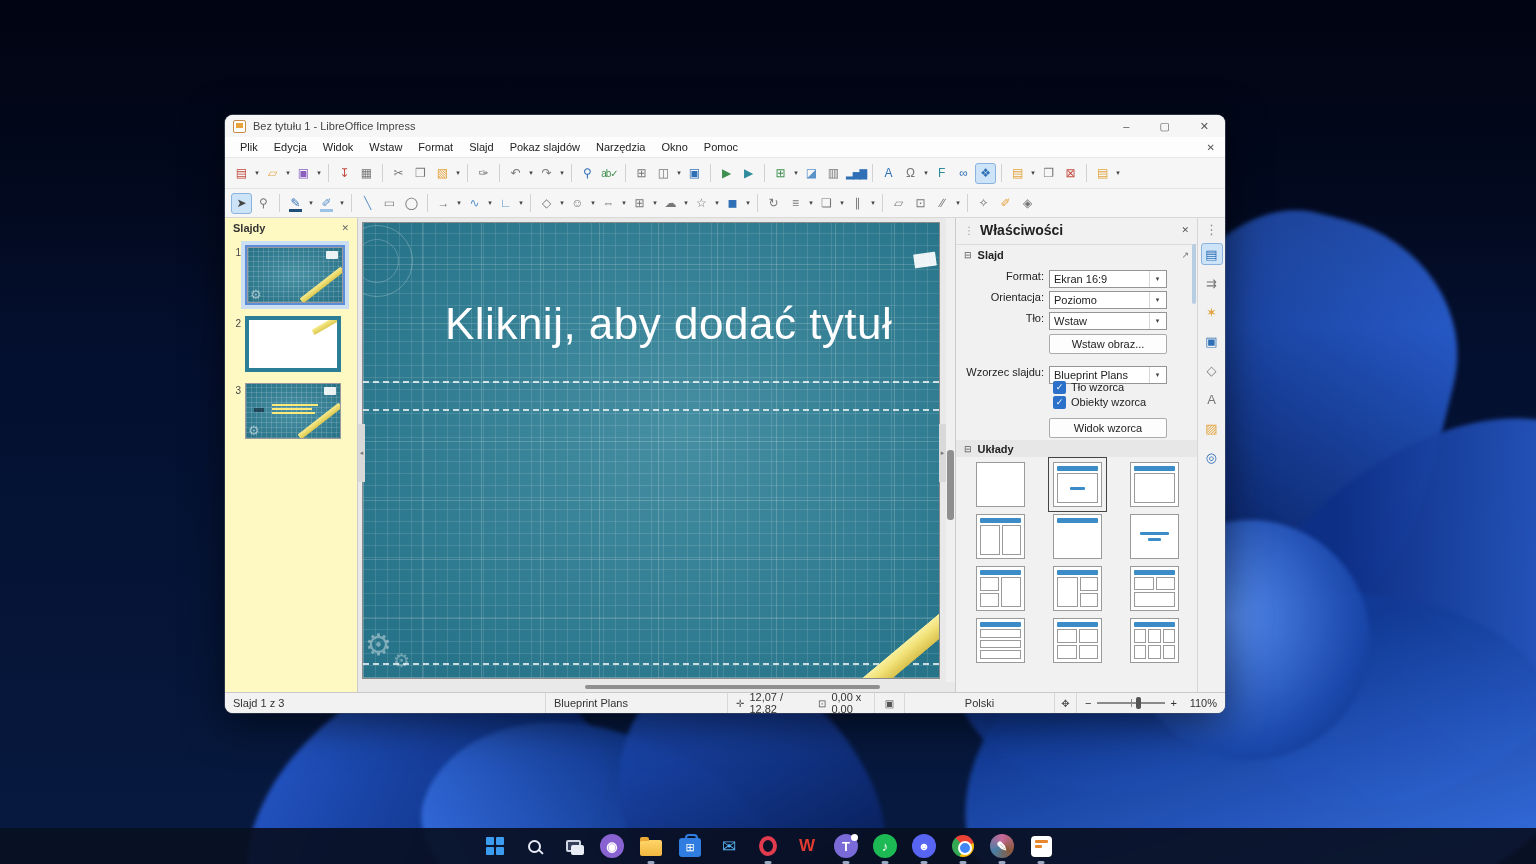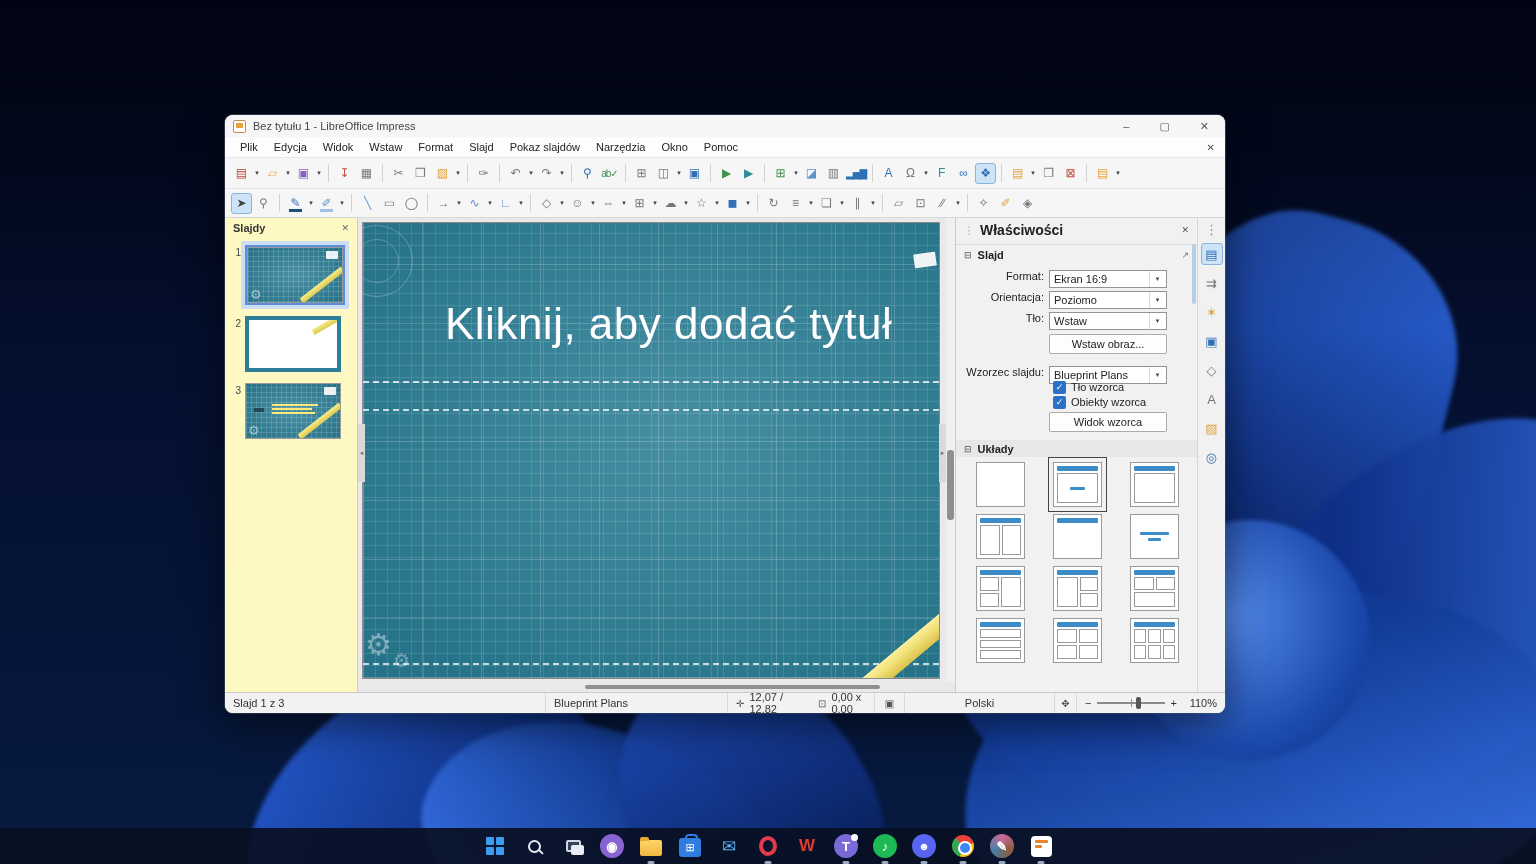--- a/index.html
+++ b/index.html
@@ -453,21 +453,21 @@
         </span>
       </div>
       <div class="cbrow" style="top:162px;">
         <span class="cbox">✓</span>
         <span>Tło wzorca</span>
       </div>
       <div class="cbrow" style="top:177px;">
         <span class="cbox">✓</span>
         <span>Obiekty wzorca</span>
       </div>
-      <div class="pbtn" style="top:194px;">Widok wzorca</div>
+      <div class="pbtn" style="top:200px;">Widok wzorca</div>
 
       <div class="layouts-head">
         <span class="sect-collapse">⊟</span>
         <span class="sect-title">Układy</span>
       </div>
       <div class="lt-grid">
         <div class="lt"></div>
         <div class="lt lt-sel">
           <div class="bar"></div>
             <div class="fill">

